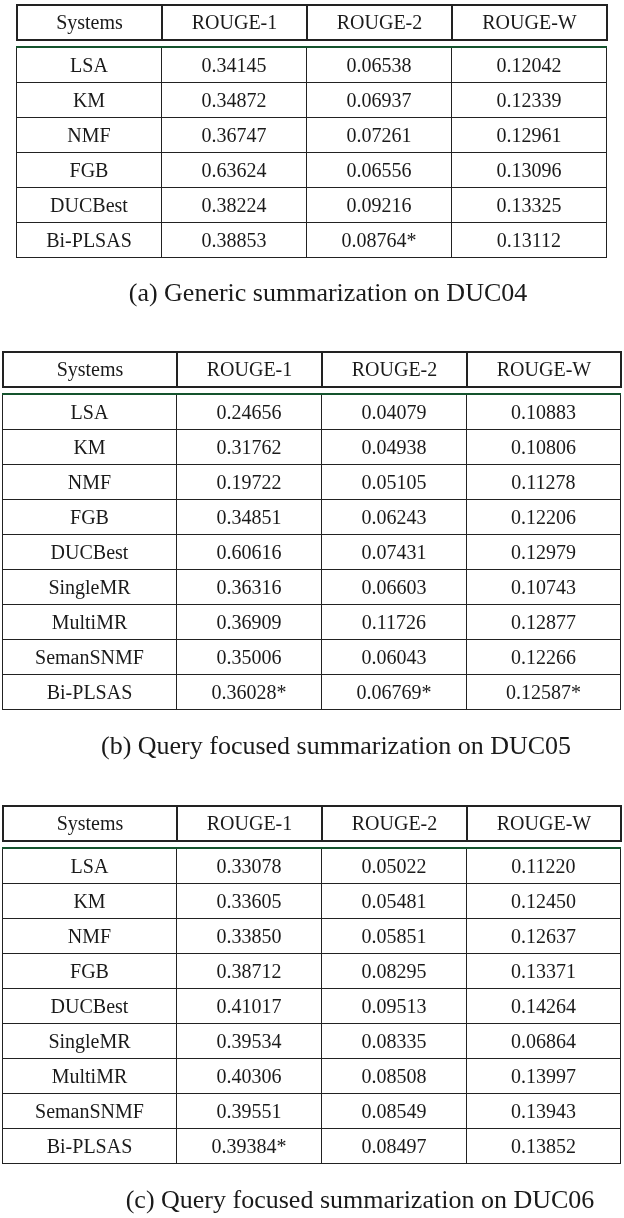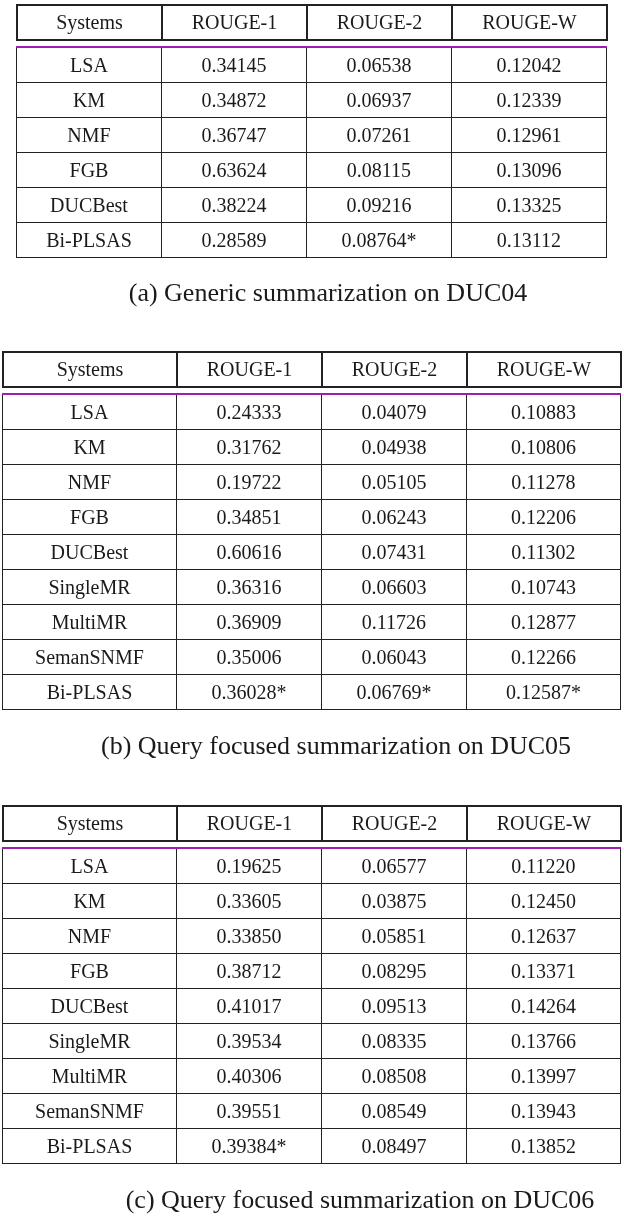--- a/index.html
+++ b/index.html
@@ -10,21 +10,21 @@
     .tbl-wrap { position: absolute; }
     table { border-collapse: collapse; width: 100%; table-layout: fixed; }
     td, th {
       border: 1.5px solid #222; text-align: center; font-weight: normal;
       font-size: 20px; padding: 0; height: 34px; line-height: 34px;
       white-space: nowrap;
     }
     th { height: 33px; line-height: 33px; }
     .hdr-table { margin-bottom: 5px; padding-left: 9px; }
     .hdr-table th { border-width: 2px; }
-    .body-table { border-top: 2px solid #a21caf; font-family: Liberation Serif, serif; }
+    .body-table { border-top: 2px solid #14532d; font-family: Liberation Serif, serif; }
     .caption {
       position: absolute; left: 16px; width: 624px; text-align: center;
       font-size: 26px; line-height: 30px;
     }
   </style>
 </head>
 <body>
 
 <div class="tbl-wrap" style="left:16px; top:4px; width:590px;">
   <table class="hdr-table">
@@ -65,32 +65,32 @@
         </tr>
         <tr>
           <td>NMF</td>
           <td>0.36747</td>
           <td>0.07261</td>
           <td>0.12961</td>
         </tr>
         <tr>
           <td>FGB</td>
           <td>0.63624</td>
-          <td>0.08115</td>
+          <td>0.06556</td>
           <td>0.13096</td>
         </tr>
         <tr>
           <td>DUCBest</td>
           <td>0.38224</td>
           <td>0.09216</td>
           <td>0.13325</td>
         </tr>
         <tr>
           <td>Bi-PLSAS</td>
-          <td>0.28589</td>
+          <td>0.38853</td>
           <td>0.08764*</td>
           <td>0.13112</td>
         </tr>
       </tbody>
   </table>
 </div>
 <div class="caption" style="top:278px;">(a) Generic summarization on DUC04</div>
 
 <div class="tbl-wrap" style="left:2px; top:351px; width:618px;">
   <table class="hdr-table">
@@ -112,21 +112,21 @@
   <table class="body-table">
     <colgroup>
         <col style="width:174px">
         <col style="width:145px">
         <col style="width:145px">
         <col style="width:154px">
       </colgroup>
     <tbody>
         <tr>
           <td>LSA</td>
-          <td>0.24333</td>
+          <td>0.24656</td>
           <td>0.04079</td>
           <td>0.10883</td>
         </tr>
         <tr>
           <td>KM</td>
           <td>0.31762</td>
           <td>0.04938</td>
           <td>0.10806</td>
         </tr>
         <tr>
@@ -138,21 +138,21 @@
         <tr>
           <td>FGB</td>
           <td>0.34851</td>
           <td>0.06243</td>
           <td>0.12206</td>
         </tr>
         <tr>
           <td>DUCBest</td>
           <td>0.60616</td>
           <td>0.07431</td>
-          <td>0.11302</td>
+          <td>0.12979</td>
         </tr>
         <tr>
           <td>SingleMR</td>
           <td>0.36316</td>
           <td>0.06603</td>
           <td>0.10743</td>
         </tr>
         <tr>
           <td>MultiMR</td>
           <td>0.36909</td>
@@ -196,28 +196,28 @@
   <table class="body-table">
     <colgroup>
         <col style="width:174px">
         <col style="width:145px">
         <col style="width:145px">
         <col style="width:154px">
       </colgroup>
     <tbody>
         <tr>
           <td>LSA</td>
-          <td>0.19625</td>
-          <td>0.06577</td>
+          <td>0.33078</td>
+          <td>0.05022</td>
           <td>0.11220</td>
         </tr>
         <tr>
           <td>KM</td>
           <td>0.33605</td>
-          <td>0.03875</td>
+          <td>0.05481</td>
           <td>0.12450</td>
         </tr>
         <tr>
           <td>NMF</td>
           <td>0.33850</td>
           <td>0.05851</td>
           <td>0.12637</td>
         </tr>
         <tr>
           <td>FGB</td>
@@ -228,21 +228,21 @@
         <tr>
           <td>DUCBest</td>
           <td>0.41017</td>
           <td>0.09513</td>
           <td>0.14264</td>
         </tr>
         <tr>
           <td>SingleMR</td>
           <td>0.39534</td>
           <td>0.08335</td>
-          <td>0.13766</td>
+          <td>0.06864</td>
         </tr>
         <tr>
           <td>MultiMR</td>
           <td>0.40306</td>
           <td>0.08508</td>
           <td>0.13997</td>
         </tr>
         <tr>
           <td>SemanSNMF</td>
           <td>0.39551</td>

